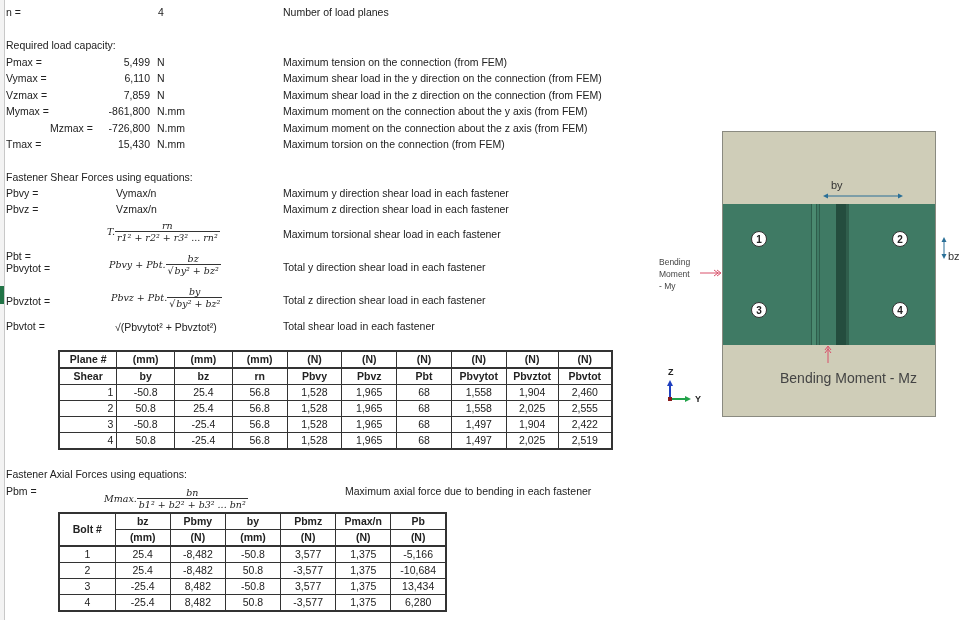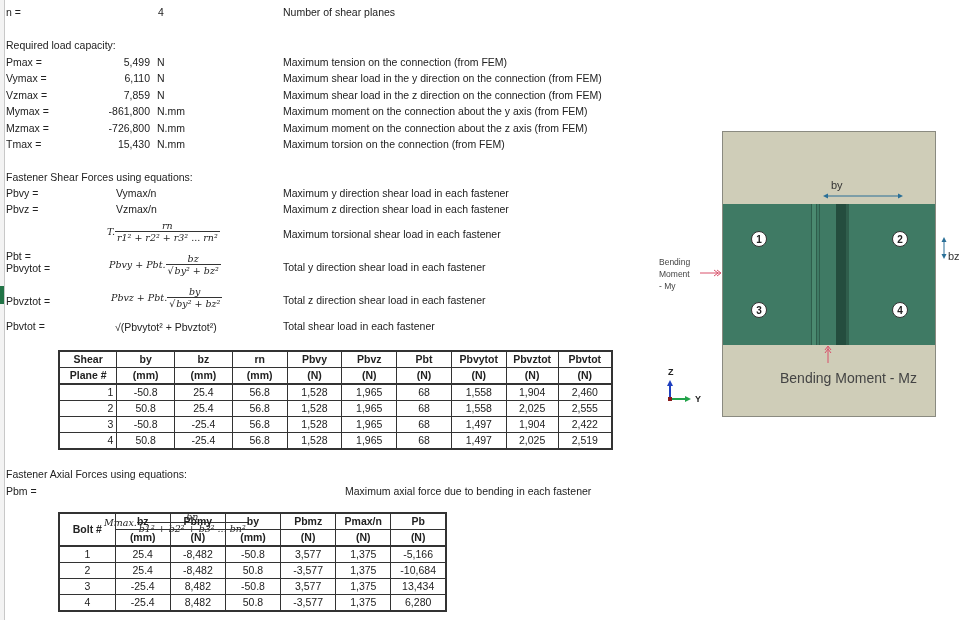--- a/index.html
+++ b/index.html
@@ -27,21 +27,21 @@
   .dimlbl{position:absolute;font-size:11px;color:#333;}
 </style>
 </head>
 <body>
 
 <div class="rowhdr"></div>
 <div class="rowsel"></div>
 
 <div class="abs" style="left:6px;top:6px;">n =</div>
 <div class="abs" style="left:158px;top:6px;">4</div>
-<div class="abs" style="left:283px;top:6px;">Number of shear planes</div>
+<div class="abs" style="left:283px;top:6px;">Number of load planes</div>
 
 <div class="abs" style="left:6px;top:39px;">Required load capacity:</div>
 
 <div>
   <div class="abs" style="left:6px;top:56px;">Pmax =</div>
   <div class="abs r" style="left:100px;width:50px;top:56px;">5,499</div>
   <div class="abs" style="left:157px;top:56px;">N</div>
   <div class="abs" style="left:283px;top:56px;">Maximum tension on the connection (from FEM)</div>
 </div>
 <div>
@@ -56,21 +56,21 @@
   <div class="abs" style="left:157px;top:89px;">N</div>
   <div class="abs" style="left:283px;top:89px;">Maximum shear load in the z direction on the connection (from FEM)</div>
 </div>
 <div>
   <div class="abs" style="left:6px;top:105px;">Mymax =</div>
   <div class="abs r" style="left:90px;width:60px;top:105px;">-861,800</div>
   <div class="abs" style="left:157px;top:105px;">N.mm</div>
   <div class="abs" style="left:283px;top:105px;">Maximum moment on the connection about the y axis (from FEM)</div>
 </div>
 <div>
-  <div class="abs" style="left:6px;top:122px;">Mzmax =</div>
+  <div class="abs" style="left:6px;top:122px;padding-left:44px;">Mzmax =</div>
   <div class="abs r" style="left:90px;width:60px;top:122px;">-726,800</div>
   <div class="abs" style="left:157px;top:122px;">N.mm</div>
   <div class="abs" style="left:283px;top:122px;">Maximum moment on the connection about the z axis (from FEM)</div>
 </div>
 <div>
   <div class="abs" style="left:6px;top:138px;">Tmax =</div>
   <div class="abs r" style="left:100px;width:50px;top:138px;">15,430</div>
   <div class="abs" style="left:157px;top:138px;">N.mm</div>
   <div class="abs" style="left:283px;top:138px;">Maximum torsion on the connection (from FEM)</div>
 </div>
@@ -123,44 +123,44 @@
       <col style="width:58px">
       <col style="width:55px">
       <col style="width:55px">
       <col style="width:55px">
       <col style="width:55px">
       <col style="width:55px">
       <col style="width:52px">
       <col style="width:54px">
   </colgroup>
   <tbody>
-      <tr>
+      <tr style="border-bottom:2px solid #333;">
+    <th>Plane #</th>
+    <th>(mm)</th>
+    <th>(mm)</th>
+    <th>(mm)</th>
+    <th>(N)</th>
+    <th>(N)</th>
+    <th>(N)</th>
+    <th>(N)</th>
+    <th>(N)</th>
+    <th>(N)</th>
+  </tr>
+  <tr>
     <th>Shear</th>
     <th>by</th>
     <th>bz</th>
     <th>rn</th>
     <th>Pbvy</th>
     <th>Pbvz</th>
     <th>Pbt</th>
     <th>Pbvytot</th>
     <th>Pbvztot</th>
     <th>Pbvtot</th>
   </tr>
-  <tr style="border-bottom:2px solid #333;">
-    <th>Plane #</th>
-    <th>(mm)</th>
-    <th>(mm)</th>
-    <th>(mm)</th>
-    <th>(N)</th>
-    <th>(N)</th>
-    <th>(N)</th>
-    <th>(N)</th>
-    <th>(N)</th>
-    <th>(N)</th>
-  </tr>
   <tr>
     <td style="text-align:right;padding-right:3px;">1</td>
     <td>-50.8</td>
     <td>25.4</td>
     <td>56.8</td>
     <td>1,528</td>
     <td>1,965</td>
     <td>68</td>
     <td>1,558</td>
     <td>1,904</td>
@@ -200,21 +200,21 @@
     <td>68</td>
     <td>1,497</td>
     <td>2,025</td>
     <td>2,519</td>
   </tr>
 </tbody>
   </table>
 
 <div class="abs" style="left:6px;top:468px;">Fastener Axial Forces using equations:</div>
 <div class="abs" style="left:6px;top:485px;">Pbm =</div>
-<div class="abs math" style="left:104px;top:487px;margin-top:24px;">
+<div class="abs math" style="left:104px;top:487px;">
   <span>Mmax.</span><span class="frac">
       <span class="num">bn</span>
       <span class="den">b1² + b2² + b3² ... bn²</span>
     </span>
 </div>
 <div class="abs" style="left:338px;top:485px;padding-left:7px;">Maximum axial force due to bending in each fastener</div>
 
 <table class="grid" style="left:58px;top:512px;width:389px;">
   <colgroup>
     <col style="width:56px">

